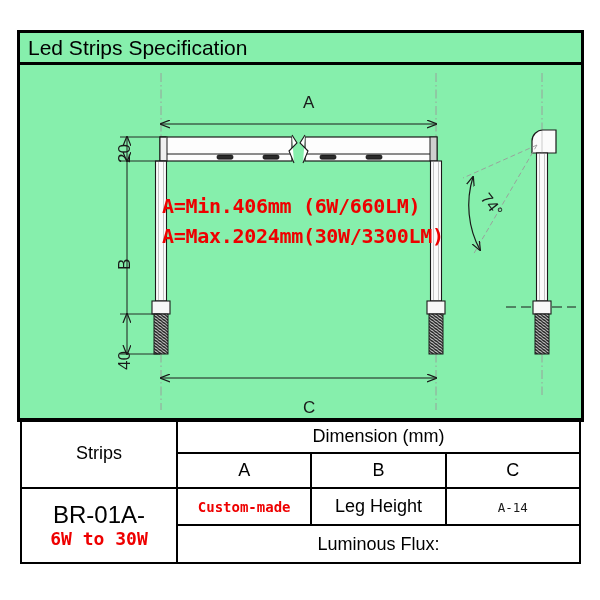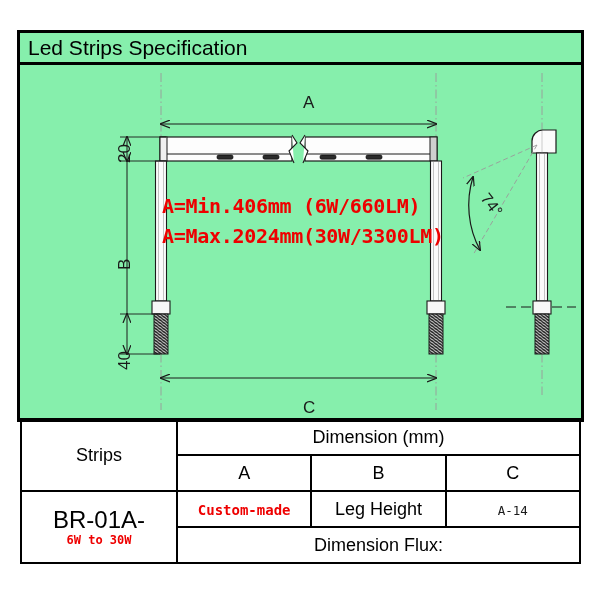--- a/index.html
+++ b/index.html
@@ -127,21 +127,21 @@
   .model-name {
     display: block;
     font-size: 24px;
     color: #000000;
     line-height: 1.15;
   }
   .model-watt {
     display: block;
     color: #ee0000;
     font-family: "DejaVu Sans Mono", monospace;
-    font-size: 12px;
+    font-size: 18px;
     font-weight: bold;
     line-height: 1.15;
   }
   .cell-custom {
     color: #ee0000;
     font-family: "DejaVu Sans Mono", monospace;
     font-size: 14px;
     font-weight: bold;
   }
   .cell-a14 {
@@ -298,19 +298,19 @@
           </td>
           <td class="colA">
             <span class="cell-custom">Custom-made</span>
           </td>
           <td class="colB cell-leg">Leg Height</td>
           <td class="colC">
             <span class="cell-a14">A-14</span>
           </td>
         </tr>
         <tr>
-          <td class="cell-flux" colspan="3">Dimension Flux:</td>
+          <td class="cell-flux" colspan="3">Luminous Flux:</td>
         </tr>
       </tbody>
     </table>
   </div>
 
 </div>
 
 </body></html>

